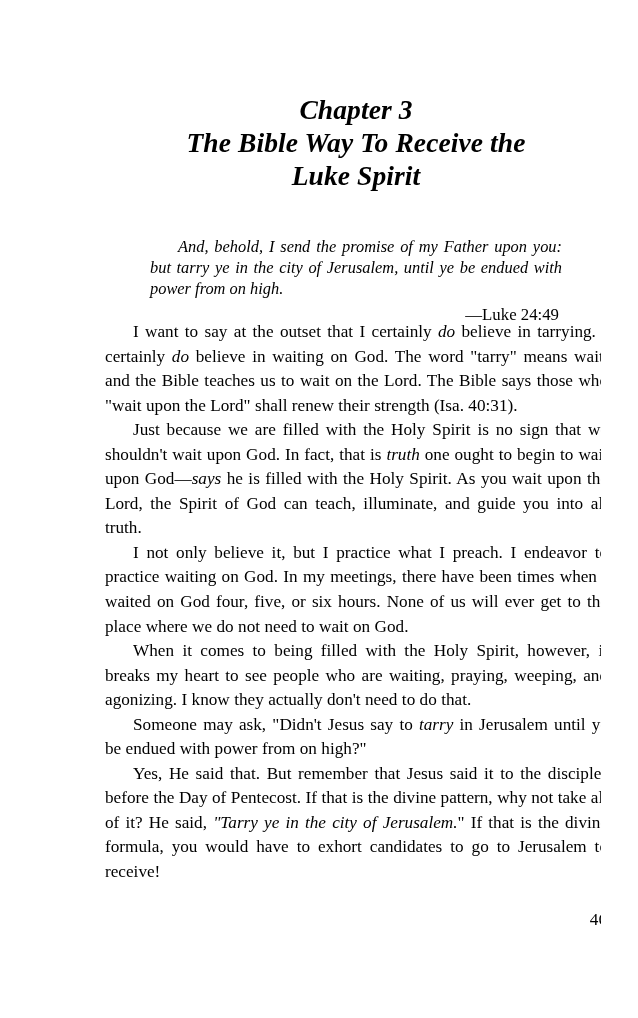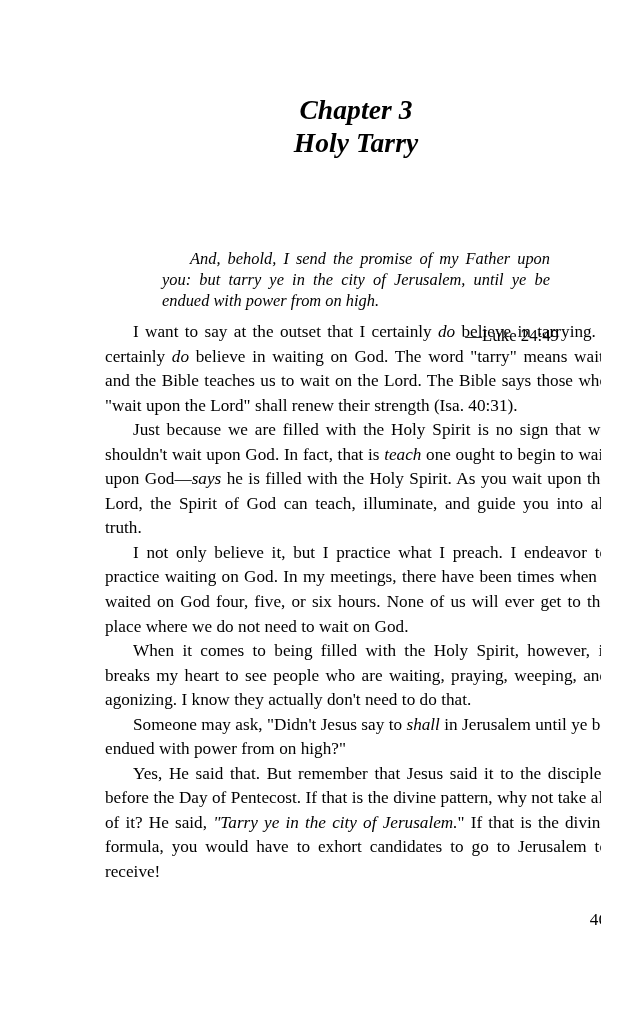--- a/index.html
+++ b/index.html
@@ -46,21 +46,21 @@
     top: 236px;
     width: 412px;
   }
   .epigraph-text {
     font-style: italic;
     font-size: 16.4px;
     line-height: 21.2px;
     text-align: justify;
     text-align-last: left;
     text-indent: 28px;
-    margin: 12px;
+    margin: 0;
     hyphens: none;
   }
   .epigraph-source {
     font-size: 16.8px;
     line-height: 21.5px;
     text-align: right;
     margin: 3px;
     padding-top: 1px;
   }
 
@@ -94,32 +94,33 @@
     line-height: 24px;
   }
 </style>
 </head>
 <body>
 
 <div class="page">
 
   <div class="title-block">
     <div class="title-line">Chapter 3</div>
-    <div class="title-line">Holy Tarry</div>
+    <div class="title-line">The Bible Way To Receive the</div>
+    <div class="title-line">Luke Spirit</div>
   </div>
 
   <div class="epigraph">
     <p class="epigraph-text">And, behold, I send the promise of my Father upon you: but tarry ye in the city of Jerusalem, until ye be endued with power from on high.</p>
     <p class="epigraph-source">—Luke 24:49</p>
   </div>
 
   <div class="body-block">
       <p class="para">I want to say at the outset that I certainly <i>do</i> believe in tarrying. I certainly <i>do</i> believe in waiting on God. The word "tarry" means wait, and the Bible teaches us to wait on the Lord. The Bible says those who "wait upon the Lord" shall renew their strength (Isa. 40:31).</p>
-      <p class="para">Just because we are filled with the Holy Spirit is no sign that we shouldn't wait upon God. In fact, that is <i>teach</i> one ought to begin to wait upon God—<i>says</i> he is filled with the Holy Spirit. As you wait upon the Lord, the Spirit of God can teach, illuminate, and guide you into all truth.</p>
+      <p class="para">Just because we are filled with the Holy Spirit is no sign that we shouldn't wait upon God. In fact, that is <i>truth</i> one ought to begin to wait upon God—<i>says</i> he is filled with the Holy Spirit. As you wait upon the Lord, the Spirit of God can teach, illuminate, and guide you into all truth.</p>
       <p class="para">I not only believe it, but I practice what I preach. I endeavor to practice waiting on God. In my meetings, there have been times when I waited on God four, five, or six hours. None of us will ever get to the place where we do not need to wait on God.</p>
       <p class="para">When it comes to being filled with the Holy Spirit, however, it breaks my heart to see people who are waiting, praying, weeping, and agonizing. I know they actually don't need to do that.</p>
-      <p class="para">Someone may ask, "Didn't Jesus say to <i>shall</i> in Jerusalem until ye be endued with power from on high?"</p>
+      <p class="para">Someone may ask, "Didn't Jesus say to <i>tarry</i> in Jerusalem until ye be endued with power from on high?"</p>
       <p class="para">Yes, He said that. But remember that Jesus said it to the disciples before the Day of Pentecost. If that is the divine pattern, why not take all of it? He said, <i>"Tarry ye in the city of Jerusalem.</i>" If that is the divine formula, you would have to exhort candidates to go to Jerusalem to receive!</p>
     </div>
 
   <div class="folio">46</div>
 
 </div>
 
 </body></html>

